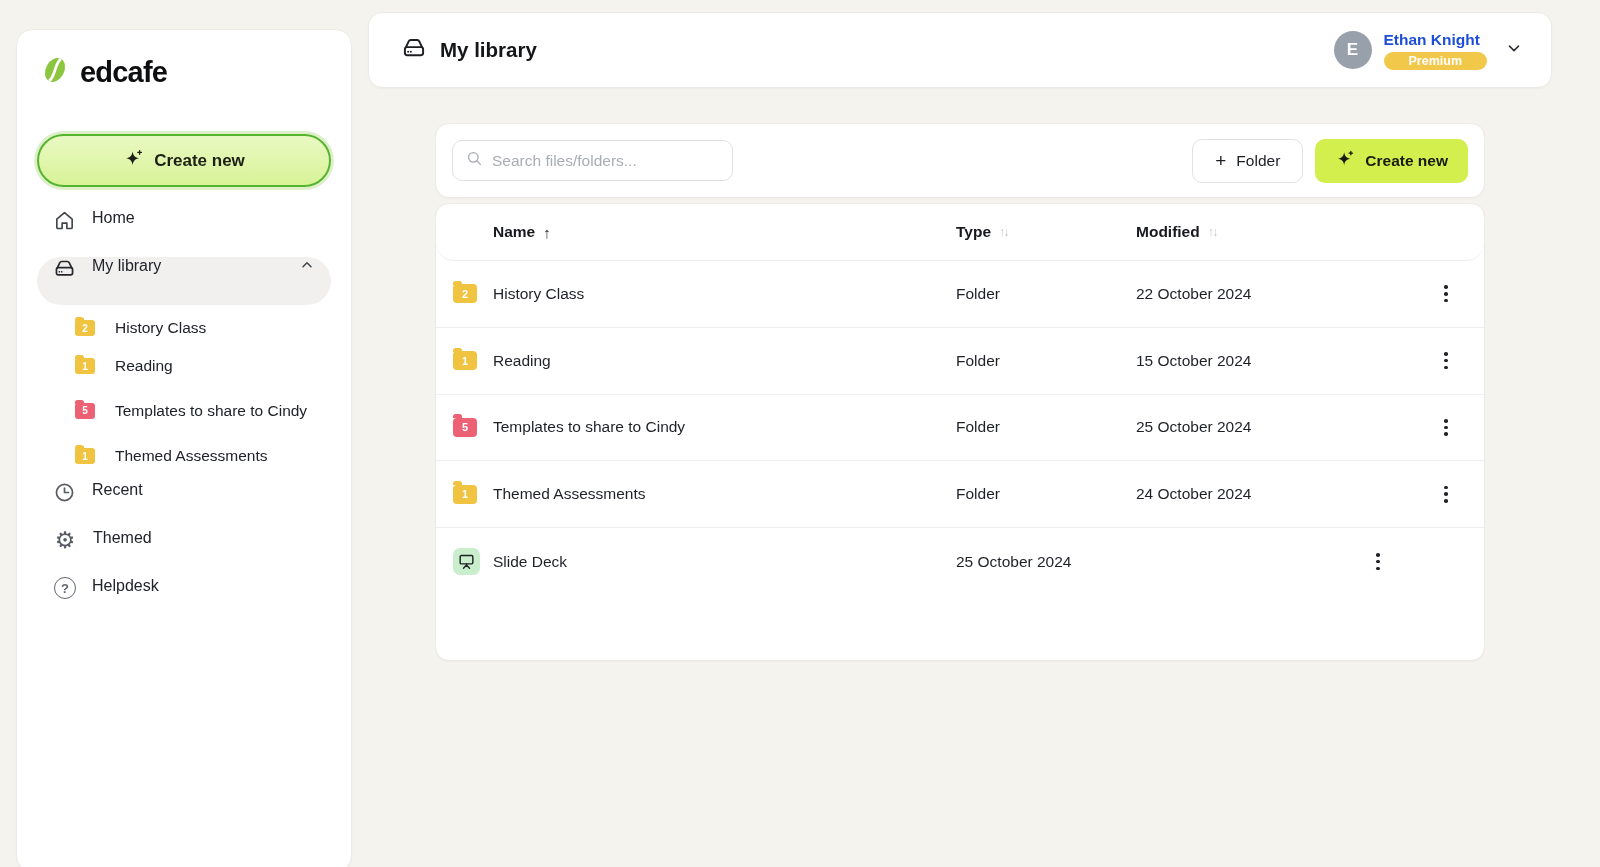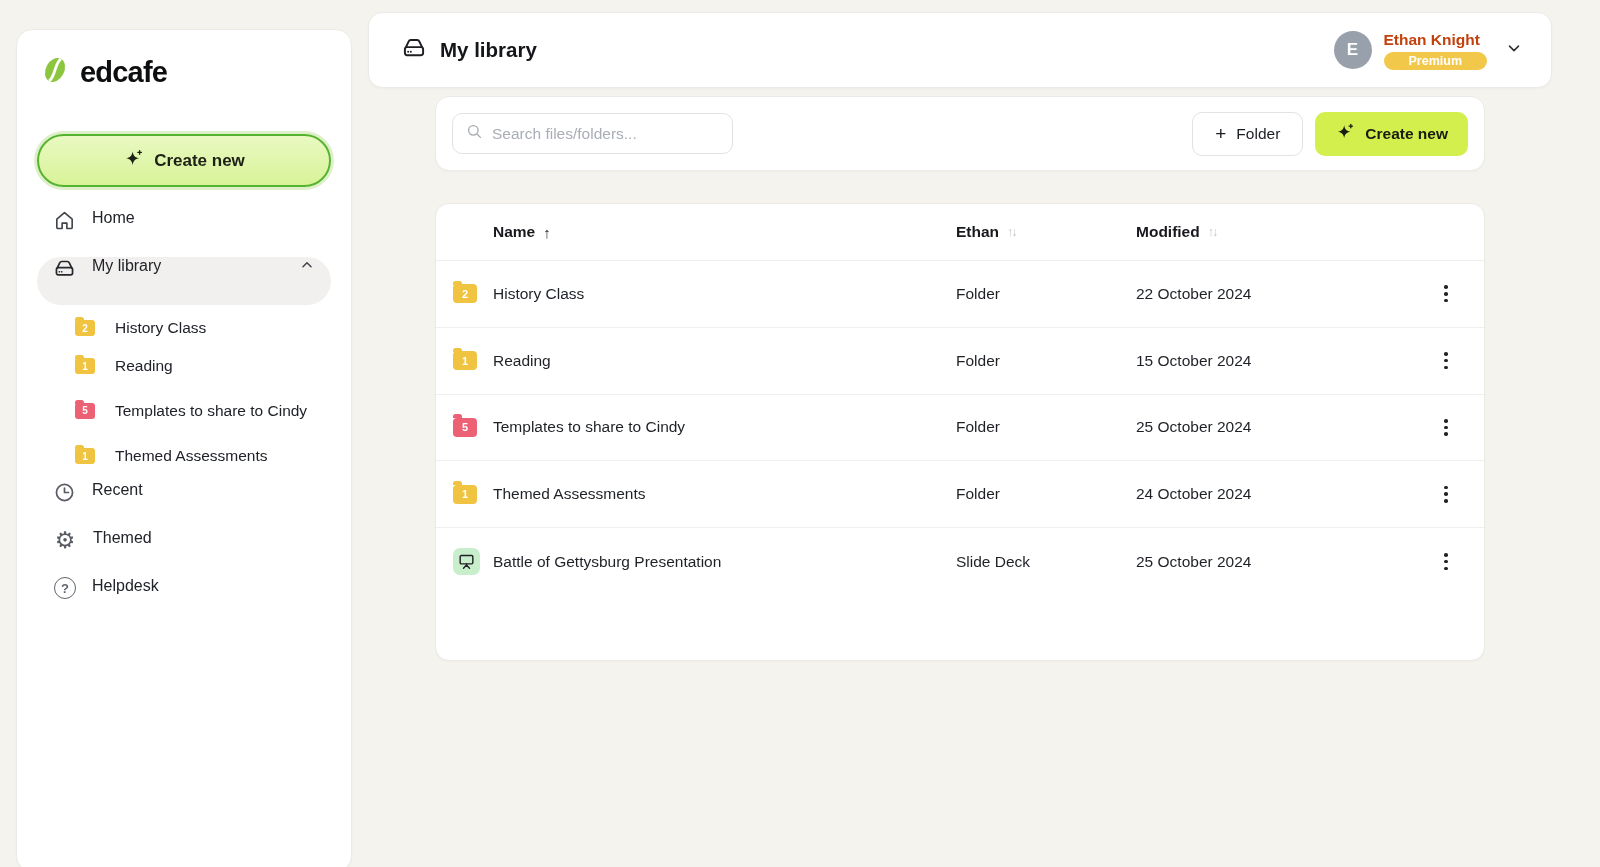--- a/index.html
+++ b/index.html
@@ -50,46 +50,46 @@
 
   
   #header-card { left:368px; top:12px; width:1184px; height:76px; border-radius:14px;
     display:flex; align-items:center; padding:0 28px 0 32px; }
   .page-title-group { display:flex; align-items:center; gap:13px; }
   .page-title { font-size:20.5px; font-weight:700; color:#141619; }
   .user-group { margin-left:auto; display:flex; align-items:center; gap:12px; cursor:pointer; }
   .avatar { width:38px; height:38px; border-radius:50%; background:#98a1ab; color:#fff;
     display:flex; align-items:center; justify-content:center; font-size:17px; font-weight:700; }
   .user-meta { display:flex; flex-direction:column; align-items:flex-start; gap:3px; }
-  .user-name { font-size:15.5px; font-weight:700; color:#c2410c; }
+  .user-name { font-size:15.5px; font-weight:700; color:#1d4ed8; }
   .plan-badge { background:#f2c84b; color:#fff; font-size:12.5px; font-weight:700;
     padding:2px 25px; border-radius:11px; }
 
   
-  #toolbar-card { left:435px; top:96px; width:1050px; height:75px; border-radius:14px;
+  #toolbar-card { left:435px; top:123px; width:1050px; height:75px; border-radius:14px;
     display:flex; align-items:center; padding:0 16px; }
   .search-box { display:flex; align-items:center; gap:8px; width:281px; height:41px;
     border:1px solid #e3e2df; border-radius:10px; padding:0 12px; background:#fff; }
   .search-box input { border:none; outline:none; flex:1; font-size:15.5px;
     font-family:"Liberation Sans", sans-serif; color:#33373d; background:transparent; }
   .search-box input::placeholder { color:#a9adb4; }
   .toolbar-btns { margin-left:auto; display:flex; align-items:center; gap:12px; }
   .btn-folder { height:44px; padding:0 22px; border-radius:10px; background:#fff;
     border:1px solid #e3e2df; display:flex; align-items:center; gap:10px;
     font-size:15.5px; font-weight:500; color:#1b1e22; cursor:pointer; }
   .btn-folder .plus { font-size:19px; font-weight:400; color:#1b1e22; }
   .btn-create { height:44px; padding:0 20px; border-radius:10px; background:#d3ef4e;
     border:none; display:flex; align-items:center; gap:10px;
     font-size:15.5px; font-weight:700; color:#181c10; cursor:pointer; }
 
   
   #table-card { left:435px; top:203px; width:1050px; height:458px; border-radius:14px; overflow:hidden; }
   .tgrid { display:grid; grid-template-columns:40px 463px 180px 280px 1fr; align-items:center;
     padding-left:17px; }
-  .thead { height:57px; border-bottom:1px solid #ededeb; font-size:15.5px; font-weight:700; color:#17191d; }
+  .thead { height:57px; border-bottom:1px solid #ededeb; font-size:15.5px; font-weight:700; color:#17191d;border-radius:18px; }
   .th { display:flex; align-items:center; gap:8px; cursor:pointer; }
   .sort-active { font-size:15px; color:#2a2d33; }
   .sort-idle { font-size:12.5px; color:#c7cad0; letter-spacing:-2px; }
   .trow { height:66.8px; border-bottom:1px solid #f0efed; font-size:15.5px; color:#1e2126; cursor:pointer; }
   .trow:last-child { border-bottom:none; }
   .tile { width:27px; height:27px; border-radius:7px; display:flex; align-items:center; justify-content:center; }
   .tile.green { background:#c9eecb; }
   .tile.pink { background:#f6d4ec; }
   .cell-name { font-weight:500; }
   .kebab { justify-self:end; margin-right:28px; display:flex; flex-direction:column; gap:3.2px;
@@ -255,21 +255,21 @@
 </section>
 
 <section class="card" id="table-card">
   <div class="tgrid thead">
     <span></span>
     <span class="th">
       <span>Name</span>
       <span class="sort-active">↑</span>
     </span>
     <span class="th">
-      <span>Ethan</span>
+      <span>Type</span>
       <span class="sort-idle">↑↓</span>
     </span>
     <span class="th">
       <span>Modified</span>
       <span class="sort-idle">↑↓</span>
     </span>
     <span></span>
   </div>
 
   <div class="tgrid trow">
@@ -328,21 +328,20 @@
       </span>
   </div>
 
   <div class="tgrid trow">
     <span class="tile green">
       <svg width="19" height="19" viewBox="0 0 24 24" fill="none" stroke="#1f2227" stroke-width="1.8" stroke-linecap="round" stroke-linejoin="round">
         <rect x="4" y="4.5" width="16" height="10.5" rx="1.4"></rect>
         <path d="M12 15 V16.5 M12 16.5 L8.2 20.5 M12 16.5 L15.8 20.5"></path>
       </svg>
     </span>
-    <span class="cell-name">Battle of Gettysburg Presentation</span>
     <span>Slide Deck</span>
     <span>25 October 2024</span>
     <span class="kebab">
         <i></i>
         <i></i>
         <i></i>
       </span>
   </div>
 
 </section>

